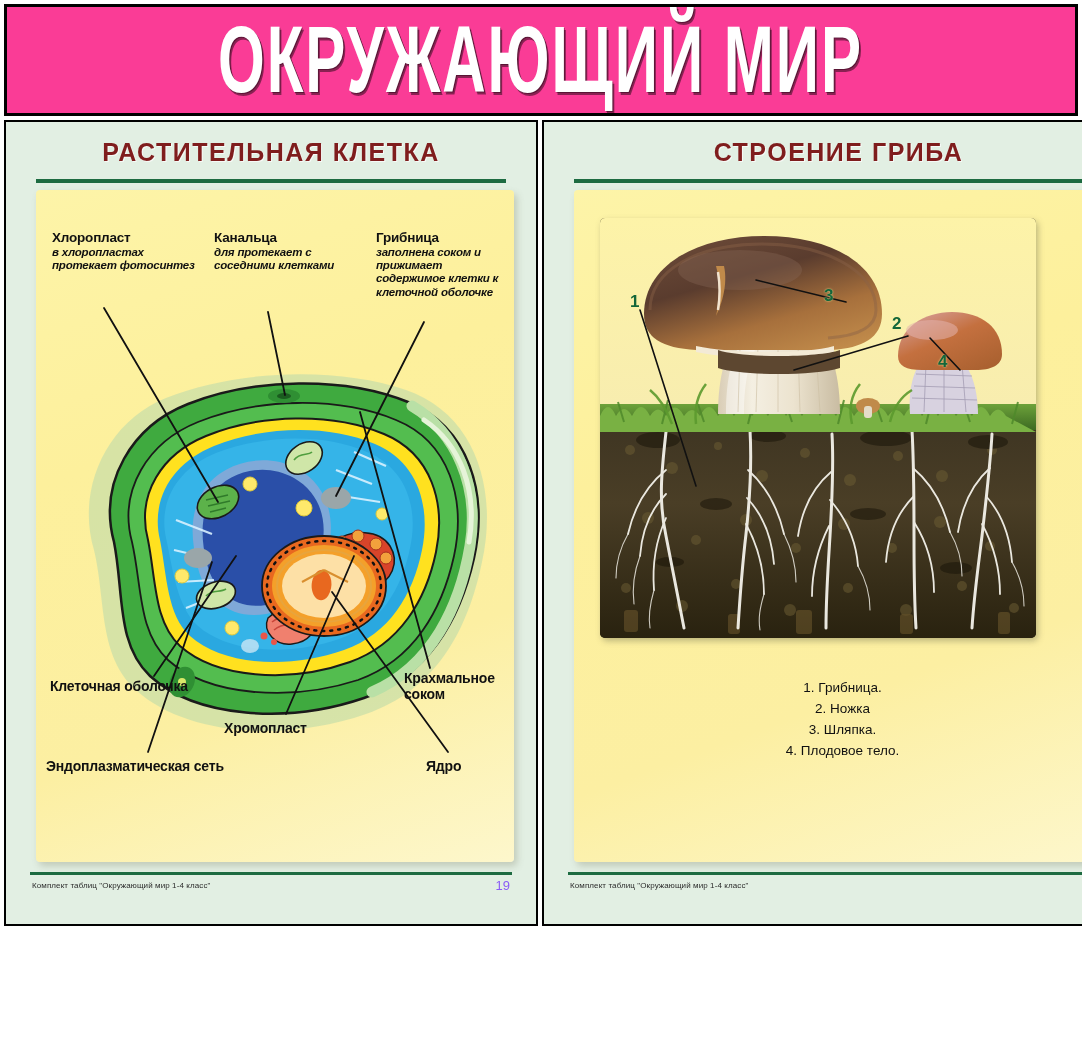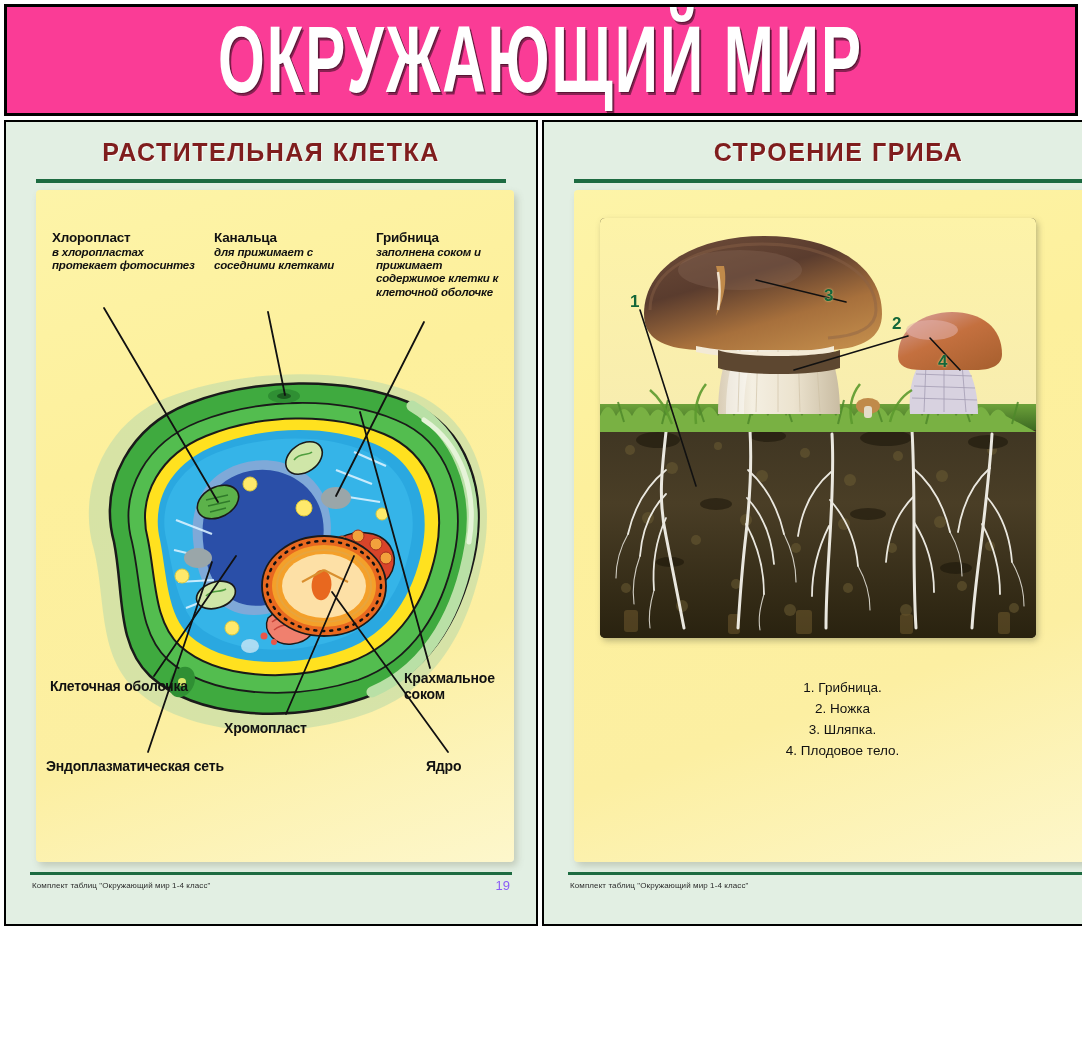--- a/index.html
+++ b/index.html
@@ -294,21 +294,21 @@
         </g>
       </svg>
 
       <div class="lbl" id="lbl-chloroplast">
         <div class="hd">Хлоропласт</div>
         <div class="ds">в хлоропластах протекает фотосинтез</div>
       </div>
 
       <div class="lbl" id="lbl-canaltsa">
         <div class="hd">Канальца</div>
-        <div class="ds">для прижимает с соседними клетками</div>
+        <div class="ds">для протекает с соседними клетками</div>
       </div>
 
       <div class="lbl" id="lbl-vacuole">
         <div class="hd">Грибница</div>
         <div class="ds">заполнена соком и прижимает содержимое клетки к клеточной оболочке</div>
       </div>
 
       <div class="lbl big" id="lbl-membrane">
         <div class="hd">Клеточная оболочка</div>
       </div>

